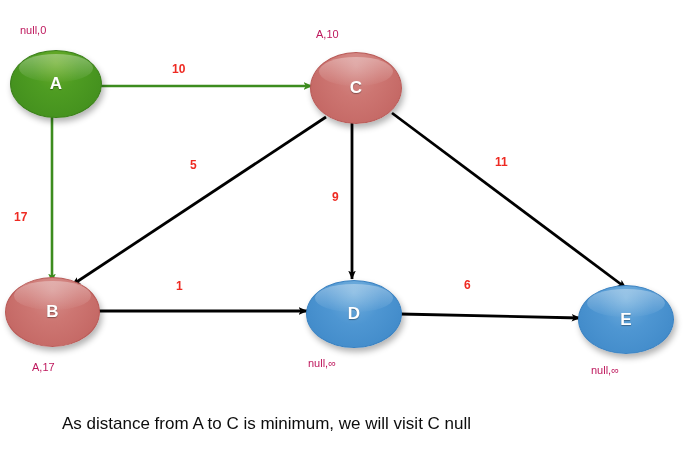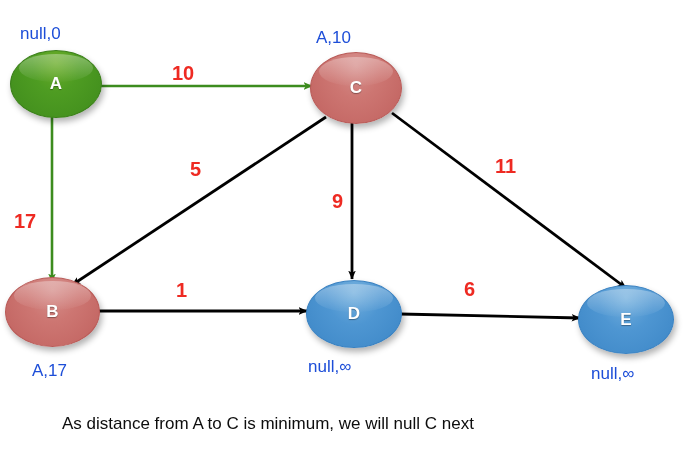--- a/index.html
+++ b/index.html
@@ -57,27 +57,27 @@
     border-radius: 50%;
     background: linear-gradient(to bottom, rgba(255,255,255,0.33), rgba(255,255,255,0.02));
     pointer-events: none;
   }
   .node-letter {
     position: relative;
     z-index: 2;
   }
   .node-tag {
     position: absolute;
-    font-size: 17px;
-    color: #1d4ed8;
+    font-size: 11px;
+    color: #be185d;
     white-space: nowrap;
   }
   .edge-weight {
     position: absolute;
-    font-size: 20px;
+    font-size: 12px;
     font-weight: bold;
     color: #ee2a22;
     white-space: nowrap;
   }
   .caption {
     position: absolute;
     font-size: 17px;
     color: #0d0d0d;
     white-space: nowrap;
   }
@@ -143,15 +143,15 @@
   <div class="node-tag" style="left:591px; top:364px;">null,∞</div>
 
   <div class="edge-weight" style="left:172px; top:62px;">10</div>
   <div class="edge-weight" style="left:14px; top:166px;margin-top:44px;">17</div>
   <div class="edge-weight" style="left:190px; top:158px;">5</div>
   <div class="edge-weight" style="left:332px; top:190px;">9</div>
   <div class="edge-weight" style="left:484px; top:155px;margin-left:11px;">11</div>
   <div class="edge-weight" style="left:176px; top:279px;">1</div>
   <div class="edge-weight" style="left:464px; top:278px;">6</div>
 
-  <div class="caption" style="left:62px; top:414px;">As distance from A to C is minimum, we will null C next</div>
+  <div class="caption" style="left:62px; top:414px;">As distance from A to C is minimum, we will visit C null</div>
 
 </div>
 
 </body></html>

